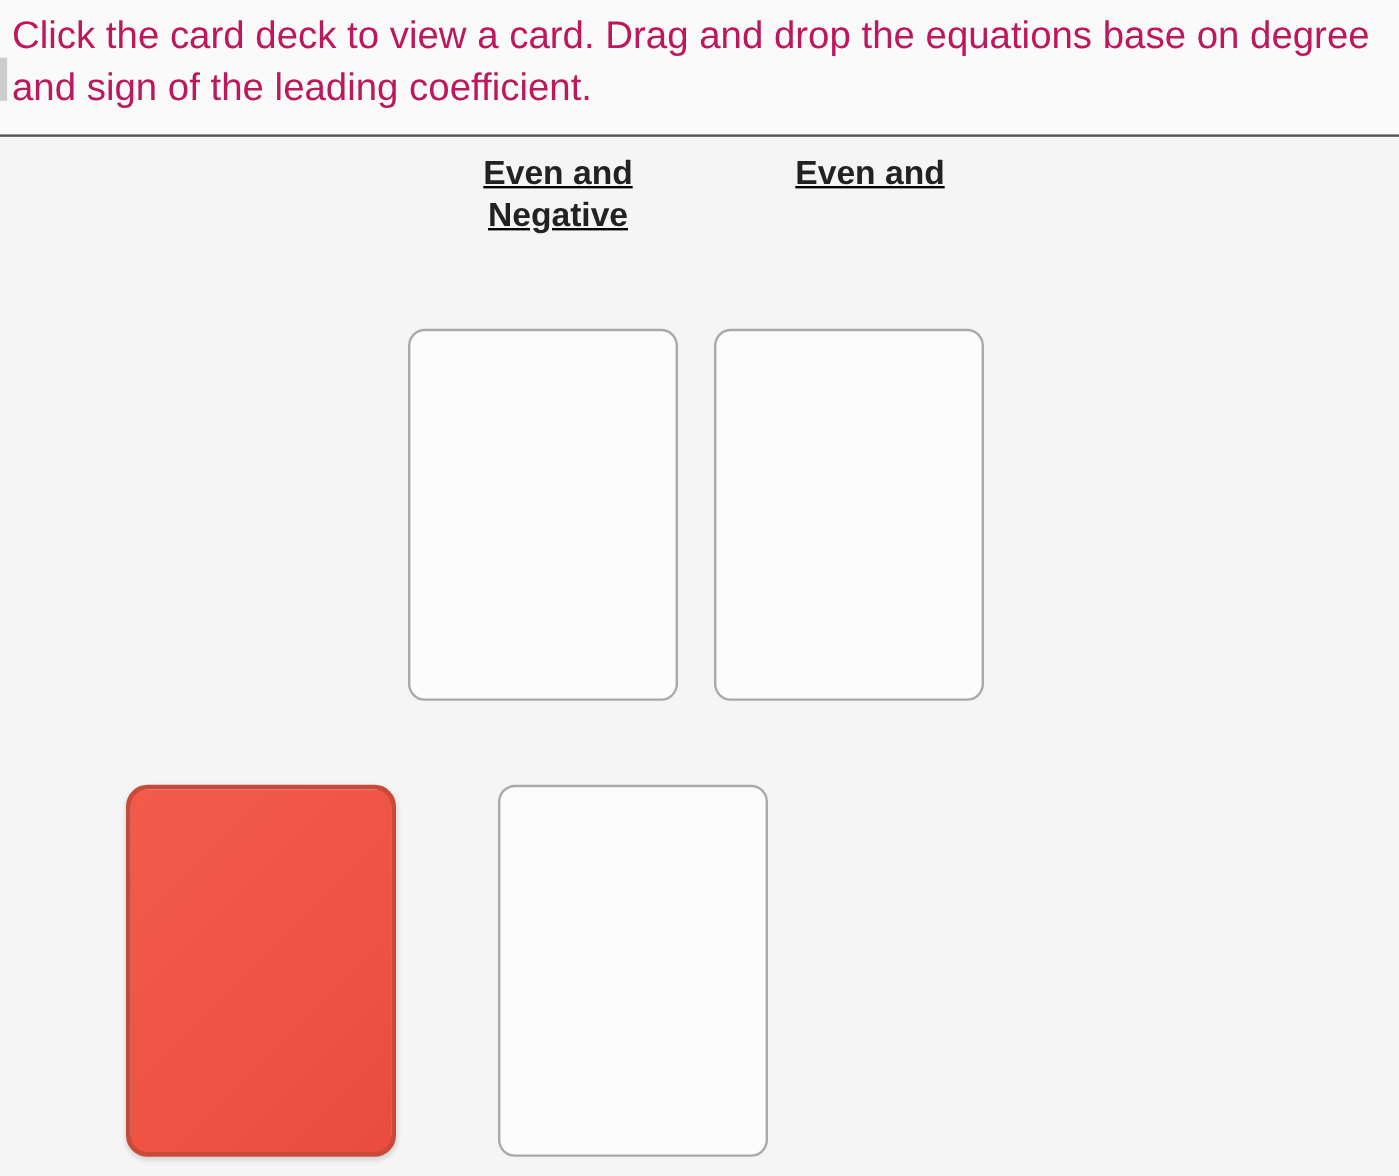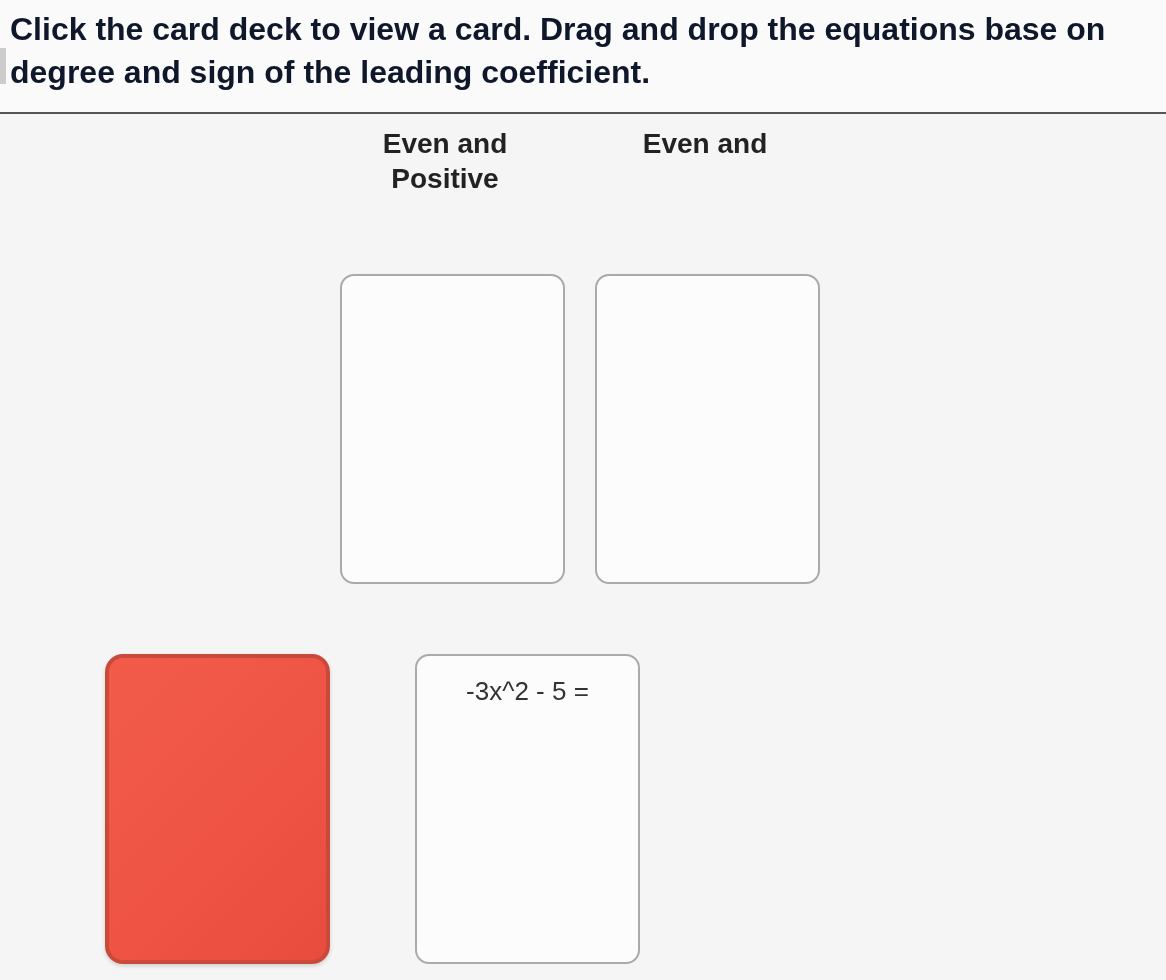--- a/index.html
+++ b/index.html
@@ -9,44 +9,44 @@
     }
     body {
       font-family: Arial, Helvetica, sans-serif;
       background: #f5f5f5;
       width: 1166px;
       height: 980px;
       overflow: hidden;
     }
     .instructions {
       font-size: 32px;
-      color: #0f172a;
+      color: #be185d;
       padding: 8px 10px 18px 10px;
       line-height: 1.35;
       border-bottom: 2px solid #555;
       background: #fafafa;
-      font-weight: bold;
     }
     .instructions-edge {
       position: absolute;
       left: 0;
       top: 48px;
       width: 6px;
       height: 36px;
       background: #ccc;
     }
     .activity-area {
       position: relative;
       padding-top: 12px;
     }
     .headers {
       display: flex;
       position: absolute;
       top: 12px;
-      left: 320px;
+      left: 340px;
+      text-decoration: underline;
     }
     .col-header {
       width: 250px;
       text-align: center;
       font-weight: bold;
       font-size: 28px;
       color: #222;
       line-height: 1.25;
     }
     .col-header + .col-header {
@@ -101,31 +101,30 @@
 <body>
 
 <div class="instructions">Click the card deck to view a card. Drag and drop the equations base on degree and sign of the leading coefficient.</div>
 <div class="instructions-edge"></div>
 
 <div class="activity-area">
 
   <div class="headers">
     <div class="col-header">
       <div>Even and</div>
-      <div>Positive</div>
+      <div>Negative</div>
     </div>
     <div class="col-header">
       <div>Even and</div>
     </div>
   </div>
 
   <div class="drop-zones">
     <div class="drop-zone"></div>
     <div class="drop-zone"></div>
   </div>
 
   <div class="deck-card"></div>
 
   <div class="equation-card">
-    <div class="equation-line">-3x^2 - 5 =</div>
   </div>
 
 </div>
 
 </body></html>

